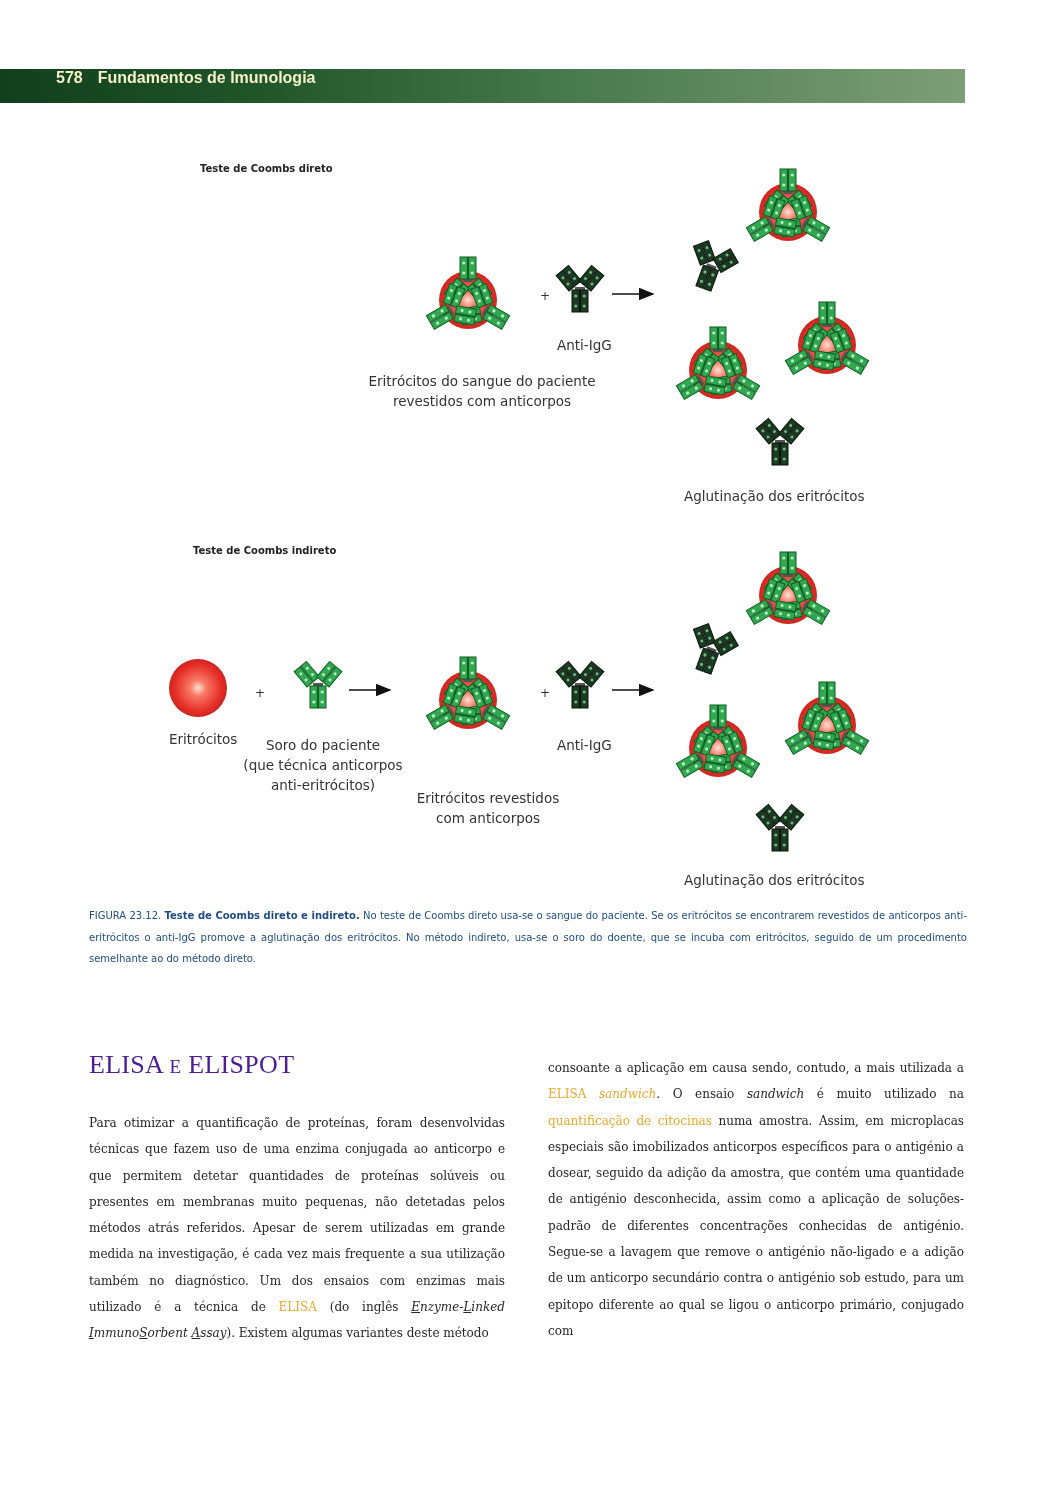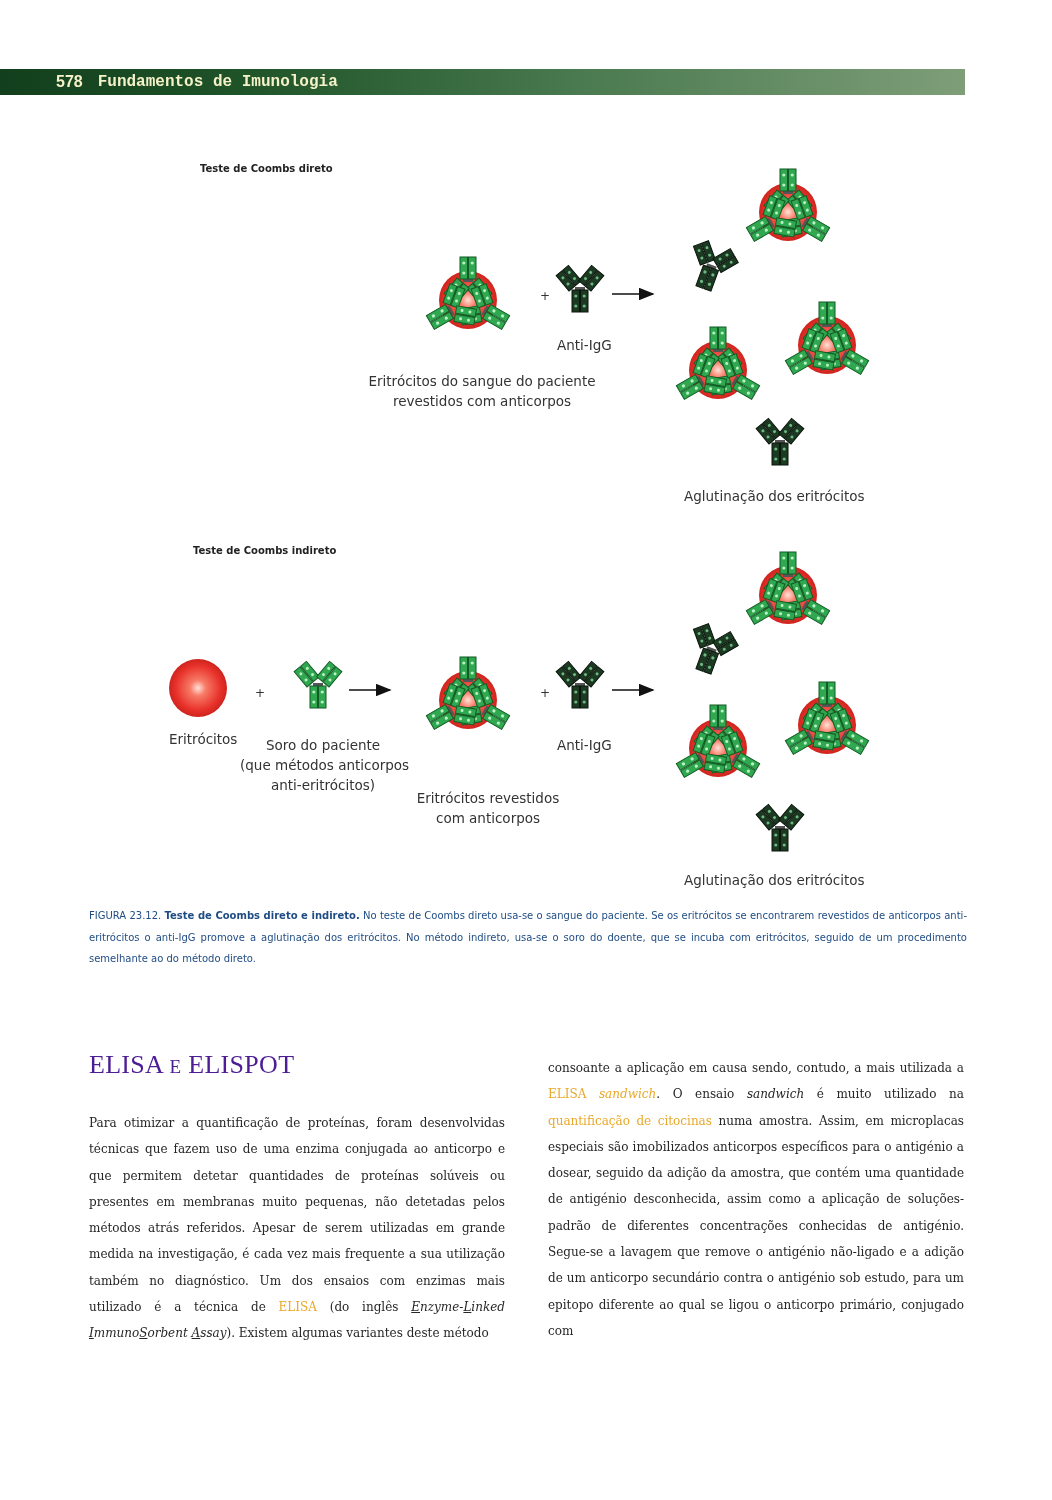--- a/index.html
+++ b/index.html
@@ -1,23 +1,23 @@
 <!DOCTYPE html>
 <html><head>
 <meta charset="utf-8">
 <style>
   html, body { margin: 0; padding: 0; background: #ffffff; }
   body { width: 1052px; height: 1500px; position: relative; overflow: hidden; font-family: "Liberation Sans", sans-serif; }
   .header-band {
-    position: absolute; left: 0; top: 69px; width: 965px; height: 26px;
+    position: absolute; left: 0; top: 69px; width: 965px; height: 34px;
     background: linear-gradient(to right, #123f1d 0%, #1f5328 25%, #4a7a4f 60%, #7e9e78 100%);
-    display: flex; align-items: center;
+    display: flex; align-items: flex-start;
   }
   .header-band .page-num { color: #f5f1c8; font-weight: bold; font-size: 16px; margin-left: 56px; margin-right: 15px; }
-  .header-band .book-title { color: #f5f1c8; font-weight: bold; font-size: 16px; font-family: Liberation Mono, monospace; }
+  .header-band .book-title { color: #f5f1c8; font-weight: bold; font-size: 16px; }
 
   .figure { position: absolute; left: 0; top: 115px; width: 1052px; height: 790px; }
   .figure svg { position: absolute; left: 0; top: 0; }
   .fig-label { position: absolute; font-family: "DejaVu Sans", sans-serif; font-size: 13.5px; color: #333; text-align: center; line-height: 20px; white-space: nowrap; }
   .fig-title { position: absolute; font-family: "DejaVu Sans", sans-serif; font-size: 10px; font-weight: bold; color: #222; white-space: nowrap; }
   .plus { position: absolute; font-family: "DejaVu Sans", sans-serif; font-size: 12px; color: #333; }
 
   .caption {
     position: absolute; left: 89px; top: 905px; width: 878px;
     font-family: "DejaVu Sans", sans-serif; font-size: 10px; line-height: 21.5px; color: #1f4c84;
@@ -170,21 +170,21 @@
     <div>Eritrócitos do sangue do paciente</div>
     <div>revestidos com anticorpos</div>
   </div>
   <div class="fig-label" style="left:684px; top:371px;">Aglutinação dos eritrócitos</div>
 
   <div class="fig-title" style="left:193px; top:430px;">Teste de Coombs indireto</div>
   <div class="fig-label" style="left:169px; top:614px;">Eritrócitos</div>
   <div class="plus" style="left:255px; top:571px;">+</div>
   <div class="fig-label" style="left:240px; top:620px; width:166px;">
     <div>Soro do paciente</div>
-    <div>(que métodos anticorpos</div>
+    <div>(que técnica anticorpos</div>
     <div>anti-eritrócitos)</div>
   </div>
   <div class="fig-label" style="left:410px; top:673px; width:156px;">
     <div>Eritrócitos revestidos</div>
     <div>com anticorpos</div>
   </div>
   <div class="plus" style="left:540px; top:571px;">+</div>
   <div class="fig-label" style="left:557px; top:620px;">Anti-IgG</div>
   <div class="fig-label" style="left:684px; top:755px;">Aglutinação dos eritrócitos</div>
 </div>

